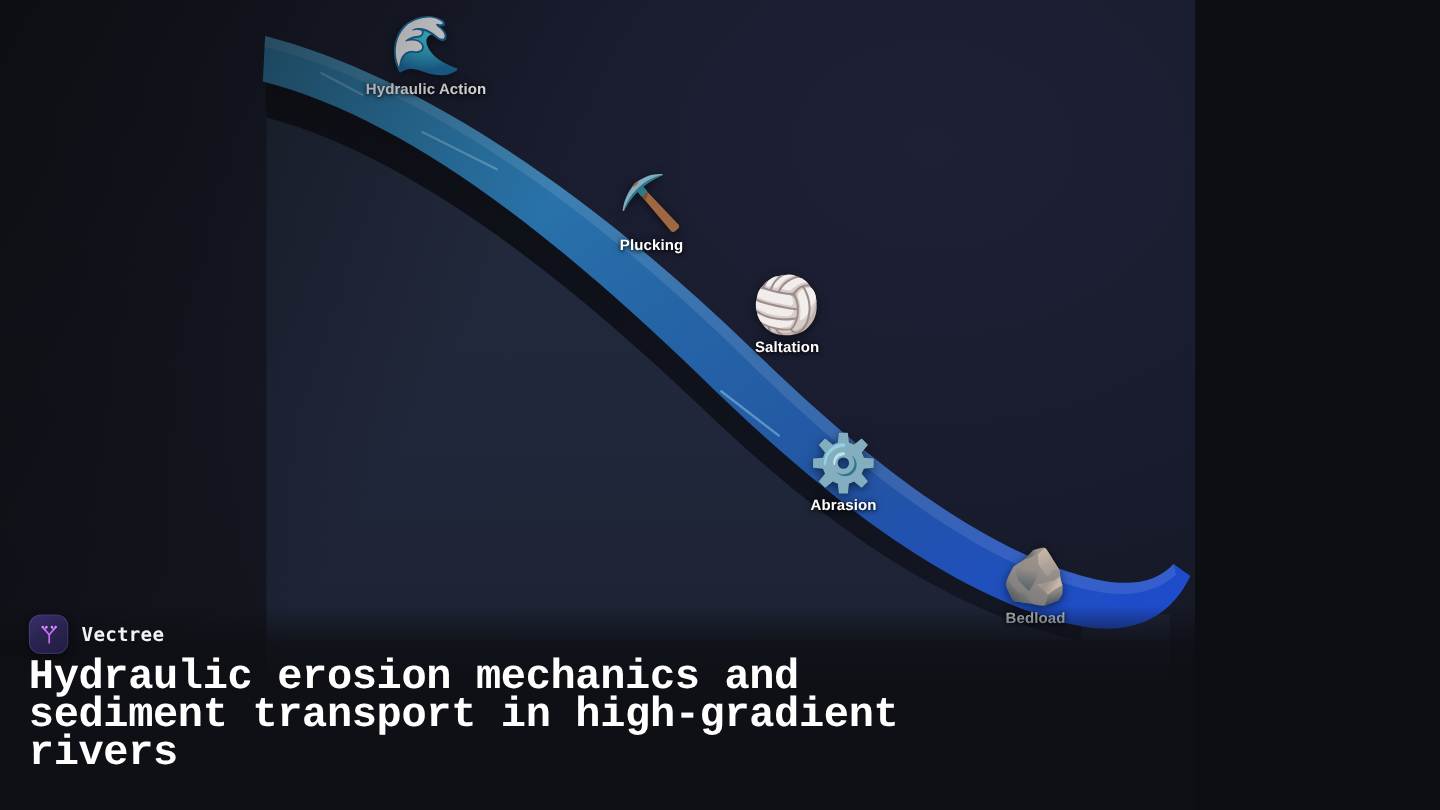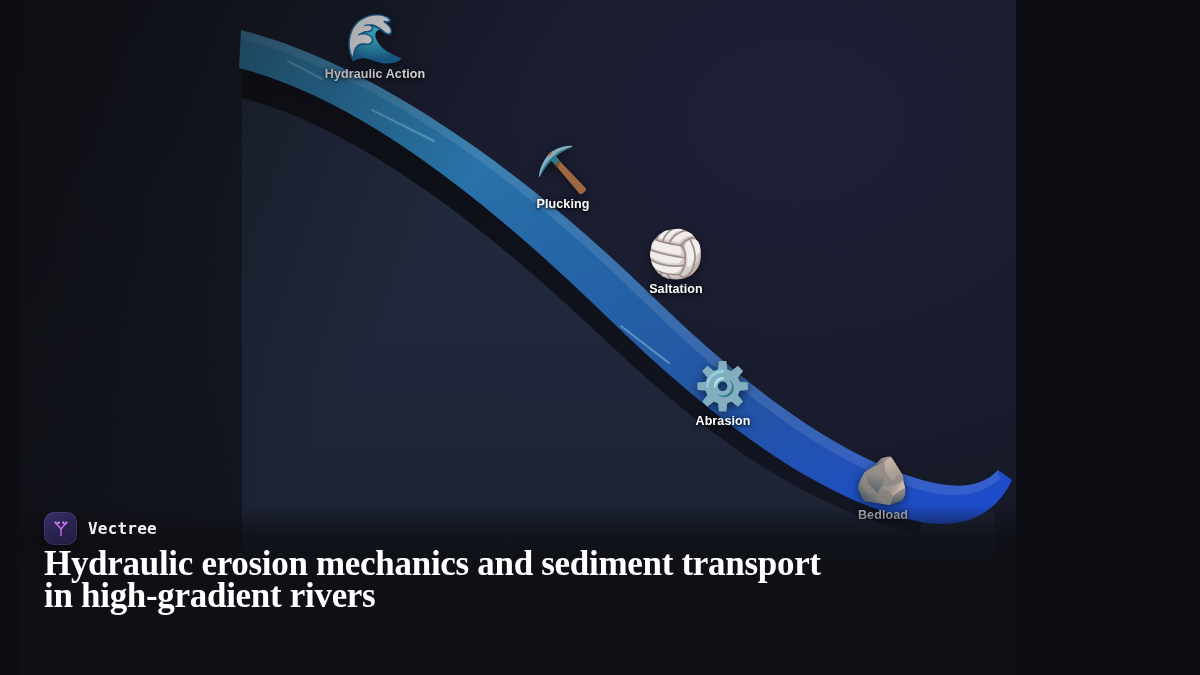--- a/index.html
+++ b/index.html
@@ -7,21 +7,20 @@
     padding: 0;
     background: #0d0e13;
   }
   #stage {
     position: relative;
     width: 996px;
     height: 675px;
     overflow: hidden;
     background: #101117;
     font-family: "Liberation Sans", sans-serif;
-    margin-left: 20px;
   }
 
   
   .bg-base {
     position: absolute;
     inset: 0;
     background:
       radial-gradient(1200px 900px at 78% 18%, #1e2136 0%, #191c2e 32%, #14161f 62%, #101117 100%);
   }
   .bg-vignette {
@@ -100,21 +99,21 @@
     font-weight: bold;
     font-size: 16px;
     color: #f2f3f7;
     letter-spacing: 0.2px;
   }
   .headline {
     position: absolute;
     left: 24px;
     top: 548px;
     width: 800px;
-    font-family: Liberation Serif, serif;
+    font-family: Liberation Mono, monospace;
     font-weight: bold;
     font-size: 35px;
     line-height: 32px;
     color: #ffffff;
     letter-spacing: -0.3px;
     white-space: pre-wrap;
   }
   .url {
     position: absolute;
     right: 24px;

